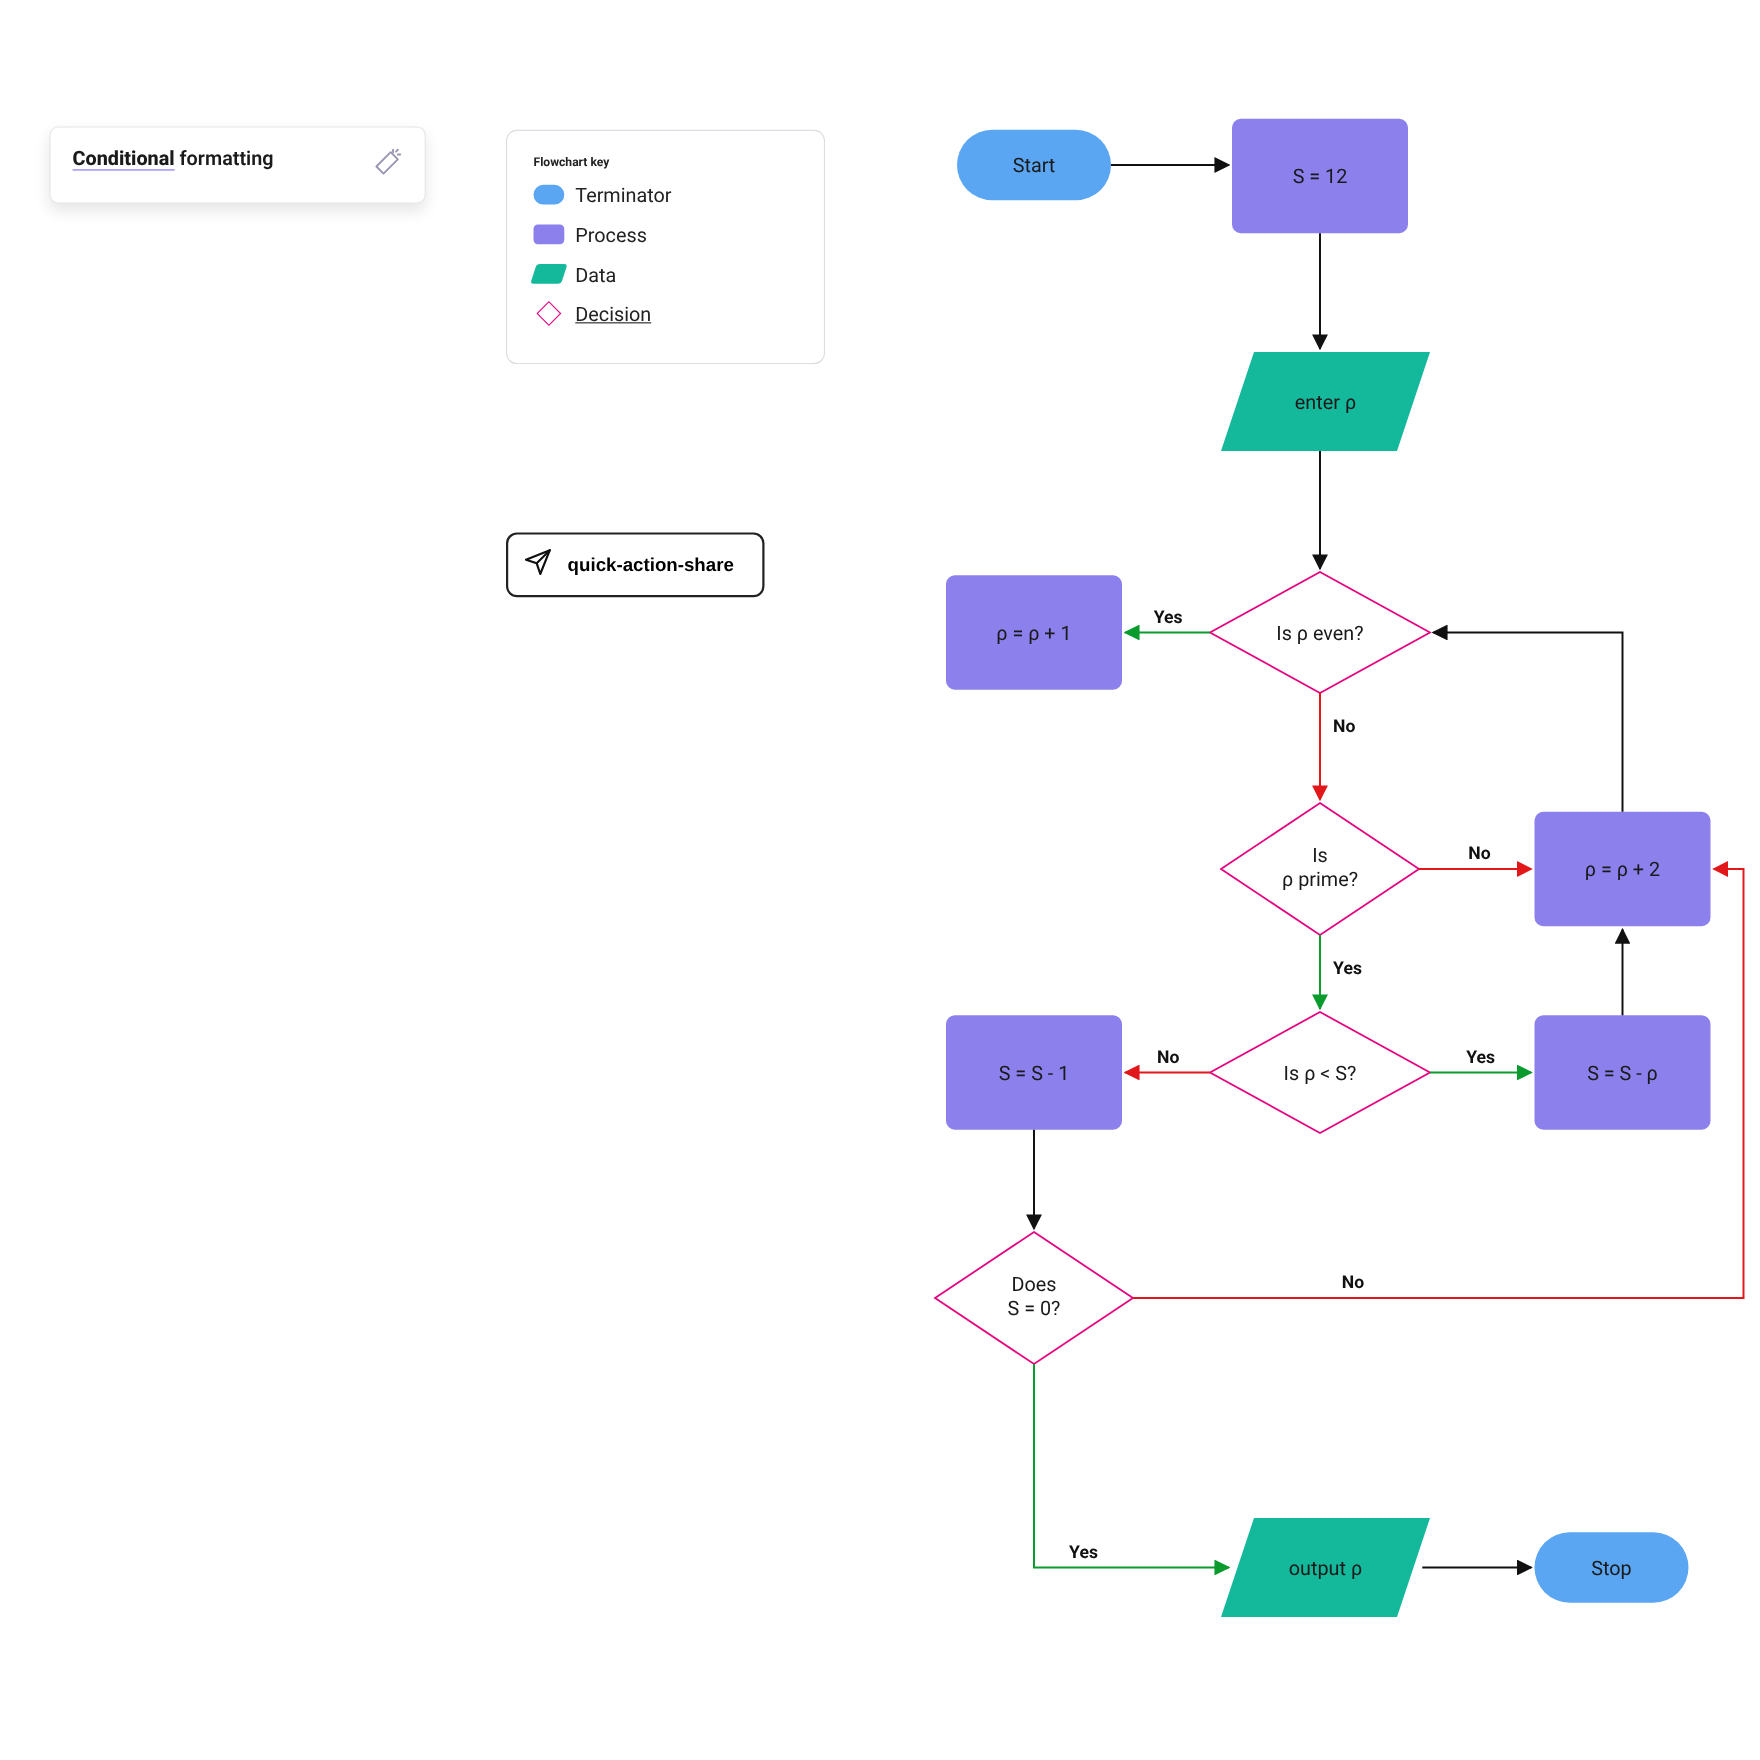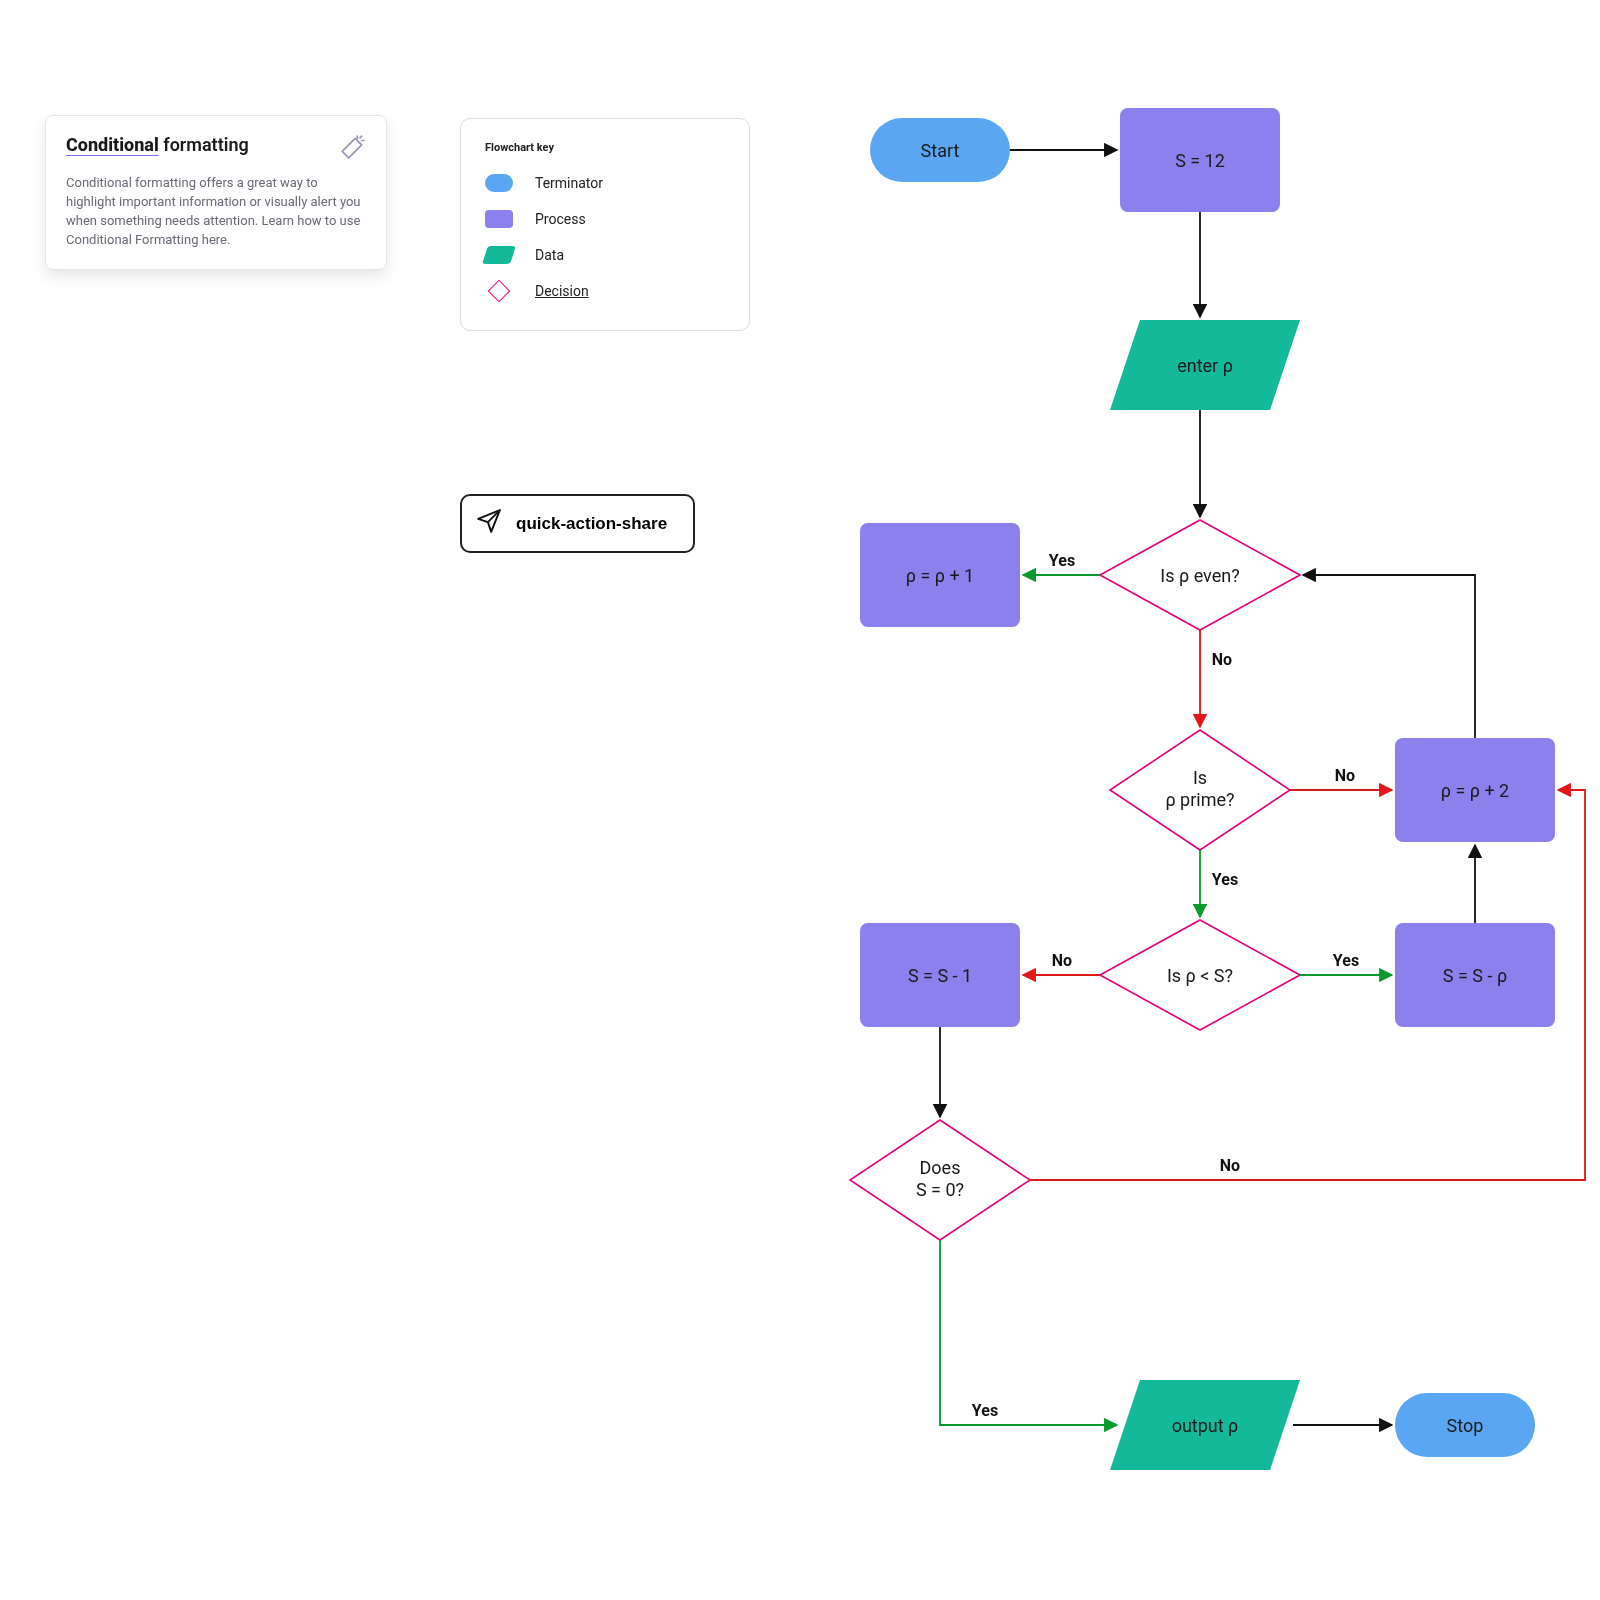--- a/index.html
+++ b/index.html
@@ -43,38 +43,38 @@
   .legend {
     position: absolute;
     left: 460px; top: 118px;
     width: 240px;
     border: 1px solid #dcdce2;
     border-radius: 10px;
     padding: 22px 24px 24px 24px;
     background: #fff;
   }
   .legend h4 { margin: 0 0 14px 0; font-size: 11px; font-weight: 700; }
-  .legend .row { display: flex; align-items: center; gap: 22px; height: 30px; margin-bottom: 6px; font-size: 14px; }
+  .legend .row { display: flex; gap: 10px; height: 30px; margin-bottom: 6px; font-size: 18px; }
   .legend .row:last-child { margin-bottom: 0; text-decoration: underline; }
   .swatch { width: 28px; height: 18px; flex-shrink: 0; }
   .swatch.term { background: #5aa6f2; border-radius: 9px; }
   .swatch.proc { background: #8b80ec; border-radius: 4px; }
   .swatch.data { background: #14b89b; transform: skewX(-18deg); border-radius: 3px; }
   .swatch.dec  { position: relative; }
   .swatch.dec::before {
     content: ""; position: absolute; left: 50%; top: 50%;
     width: 14px; height: 14px; border: 1.5px solid #e6007e;
     transform: translate(-50%,-50%) rotate(45deg);
     background: #fff;
   }
 
   
   .quick-share {
     position: absolute;
-    left: 460px; top: 494px;
+    left: 460px; top: 484px;
     width: 235px;
     border: 2px solid #222;
     border-radius: 10px;
     background: #fff;
     padding: 12px 14px;
     display: flex; align-items: center; gap: 14px;
     font-size: 17px; font-weight: 600;
     cursor: pointer;
   }
 
@@ -93,21 +93,20 @@
       <div class="title">
         <span class="underline">Conditional</span><span> formatting</span>
       </div>
       <span>
         <svg width="26" height="26" viewBox="0 0 24 24" fill="none" stroke="#9a96b3" stroke-width="1.6" stroke-linecap="round" stroke-linejoin="round">
           <path d="M14 4 L20 10 L8 22 L2 16 Z"></path>
           <path d="M16 2 L16 4 M20 6 L22 6 M18.5 3.5 L20 2"></path>
         </svg>
       </span>
     </div>
-    <div class="body">Conditional formatting offers a great way to highlight important information or visually alert you when something needs attention. Learn how to use Conditional Formatting here.</div>
   </div>
 
   <div class="legend">
     <h4>Flowchart key</h4>
     <div class="row">
       <span class="swatch term"></span>
       <span>Terminator</span>
     </div>
     <div class="row">
       <span class="swatch proc"></span>

